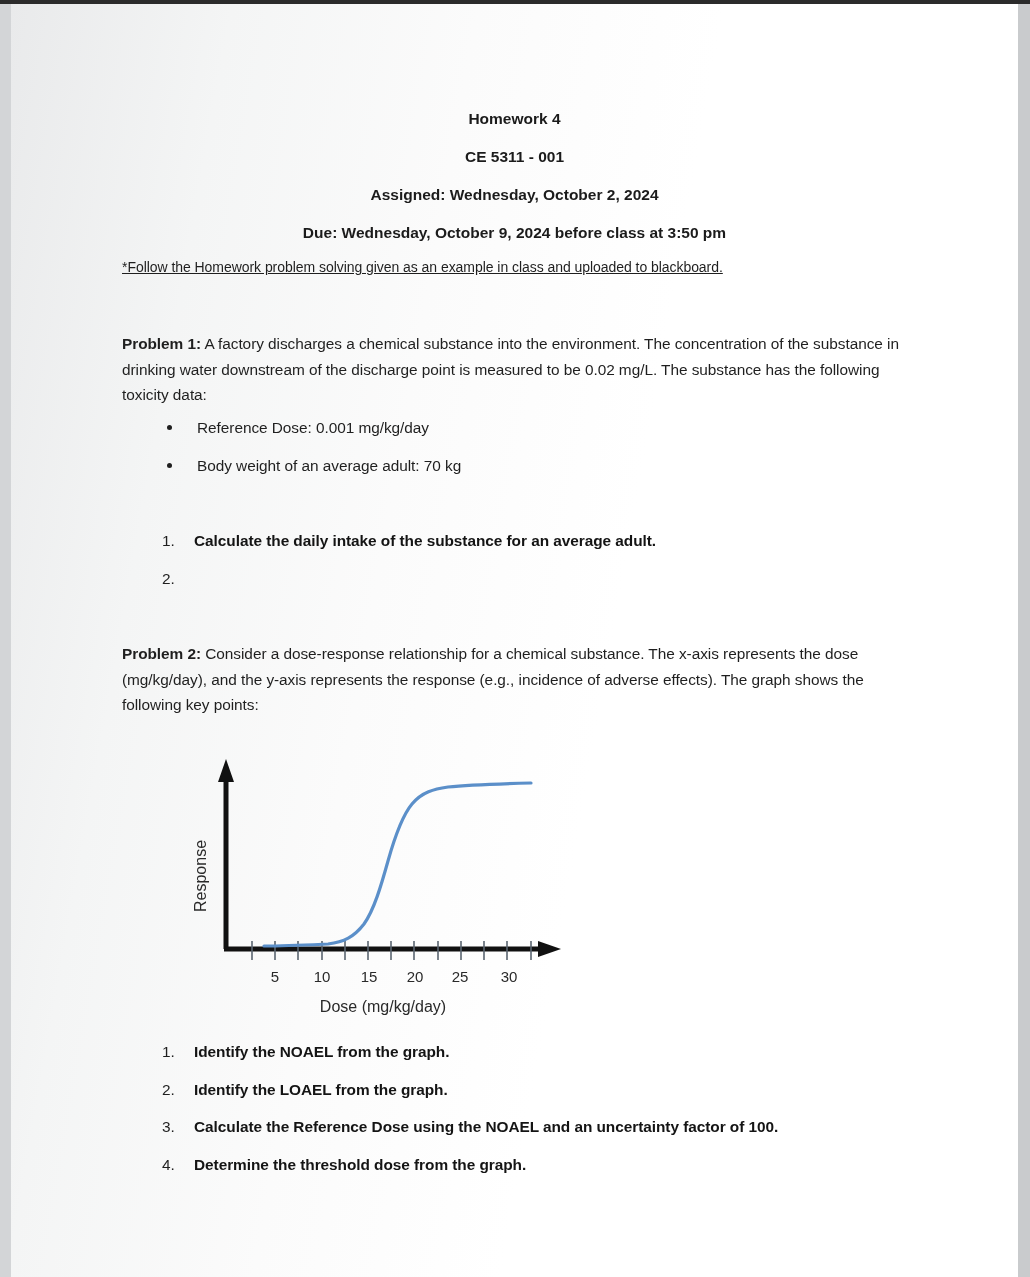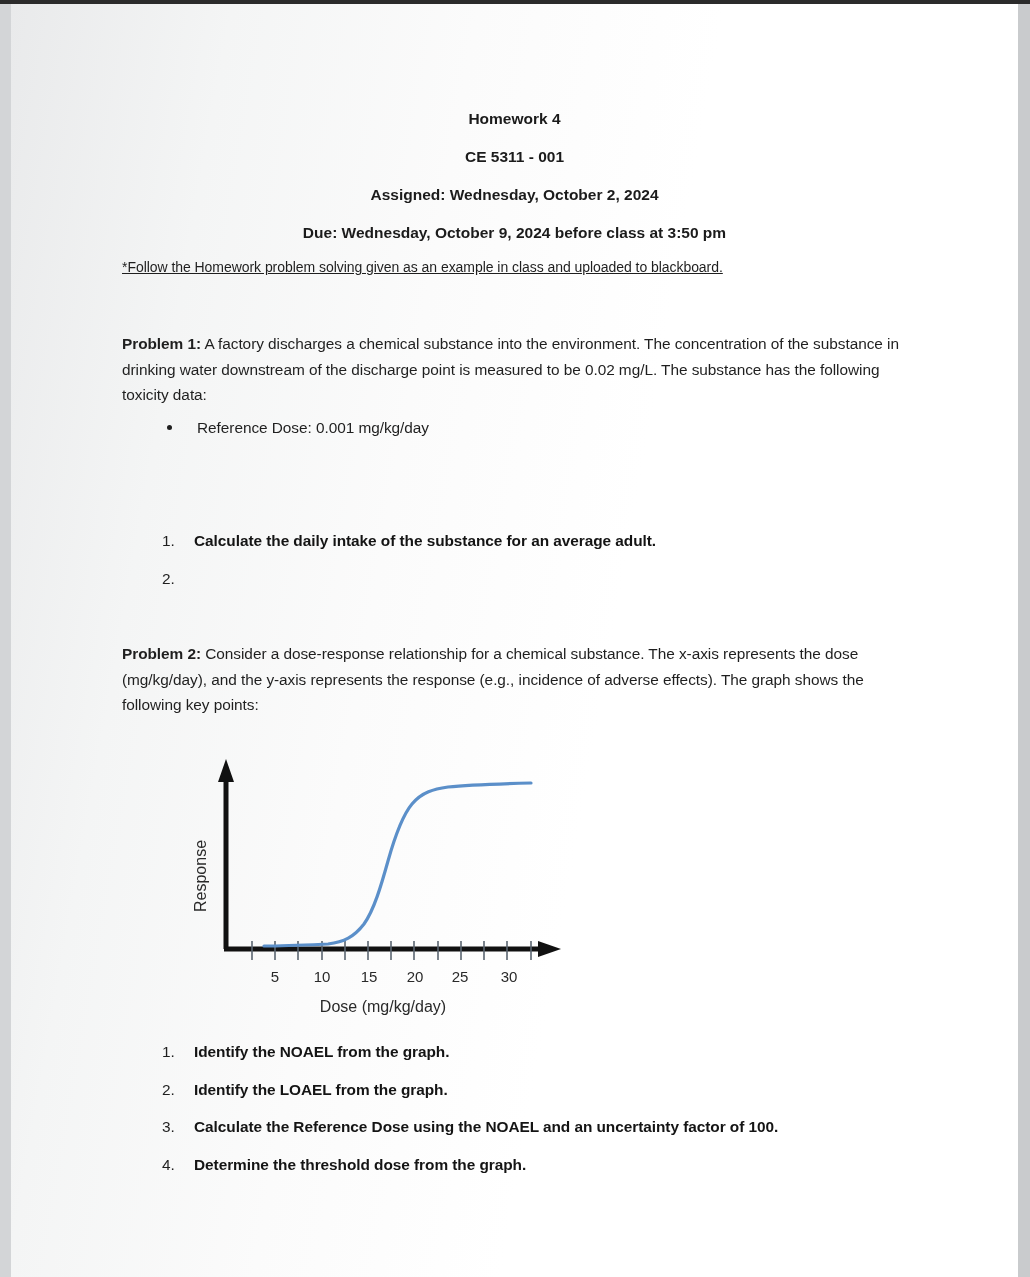--- a/index.html
+++ b/index.html
@@ -191,20 +191,24 @@
     <div id="hdr-note">*Follow the Homework problem solving given as an example in class and uploaded to blackboard.</div>
 
     <div class="problem-para" id="p1-para">
       <b>Problem 1:</b><span> A factory discharges a chemical substance into the environment. The concentration of the substance in drinking water downstream of the discharge point is measured to be 0.02 mg/L. The substance has the following toxicity data:</span>
     </div>
 
     <ul class="bullets" id="p1-bullets">
       <li>
         <span class="dot"></span>
         <span>Reference Dose: 0.001 mg/kg/day</span>
+      </li>
+      <li>
+        <span class="dot"></span>
+        <span>Body weight of an average adult: 70 kg</span>
       </li>
     </ul>
 
     <ul class="numlist" id="p1-questions">
       <li>
         <span class="num">1.</span>
         <span>Calculate the daily intake of the substance for an average adult.</span>
       </li>
       <li>
         <span class="num">2.</span>

